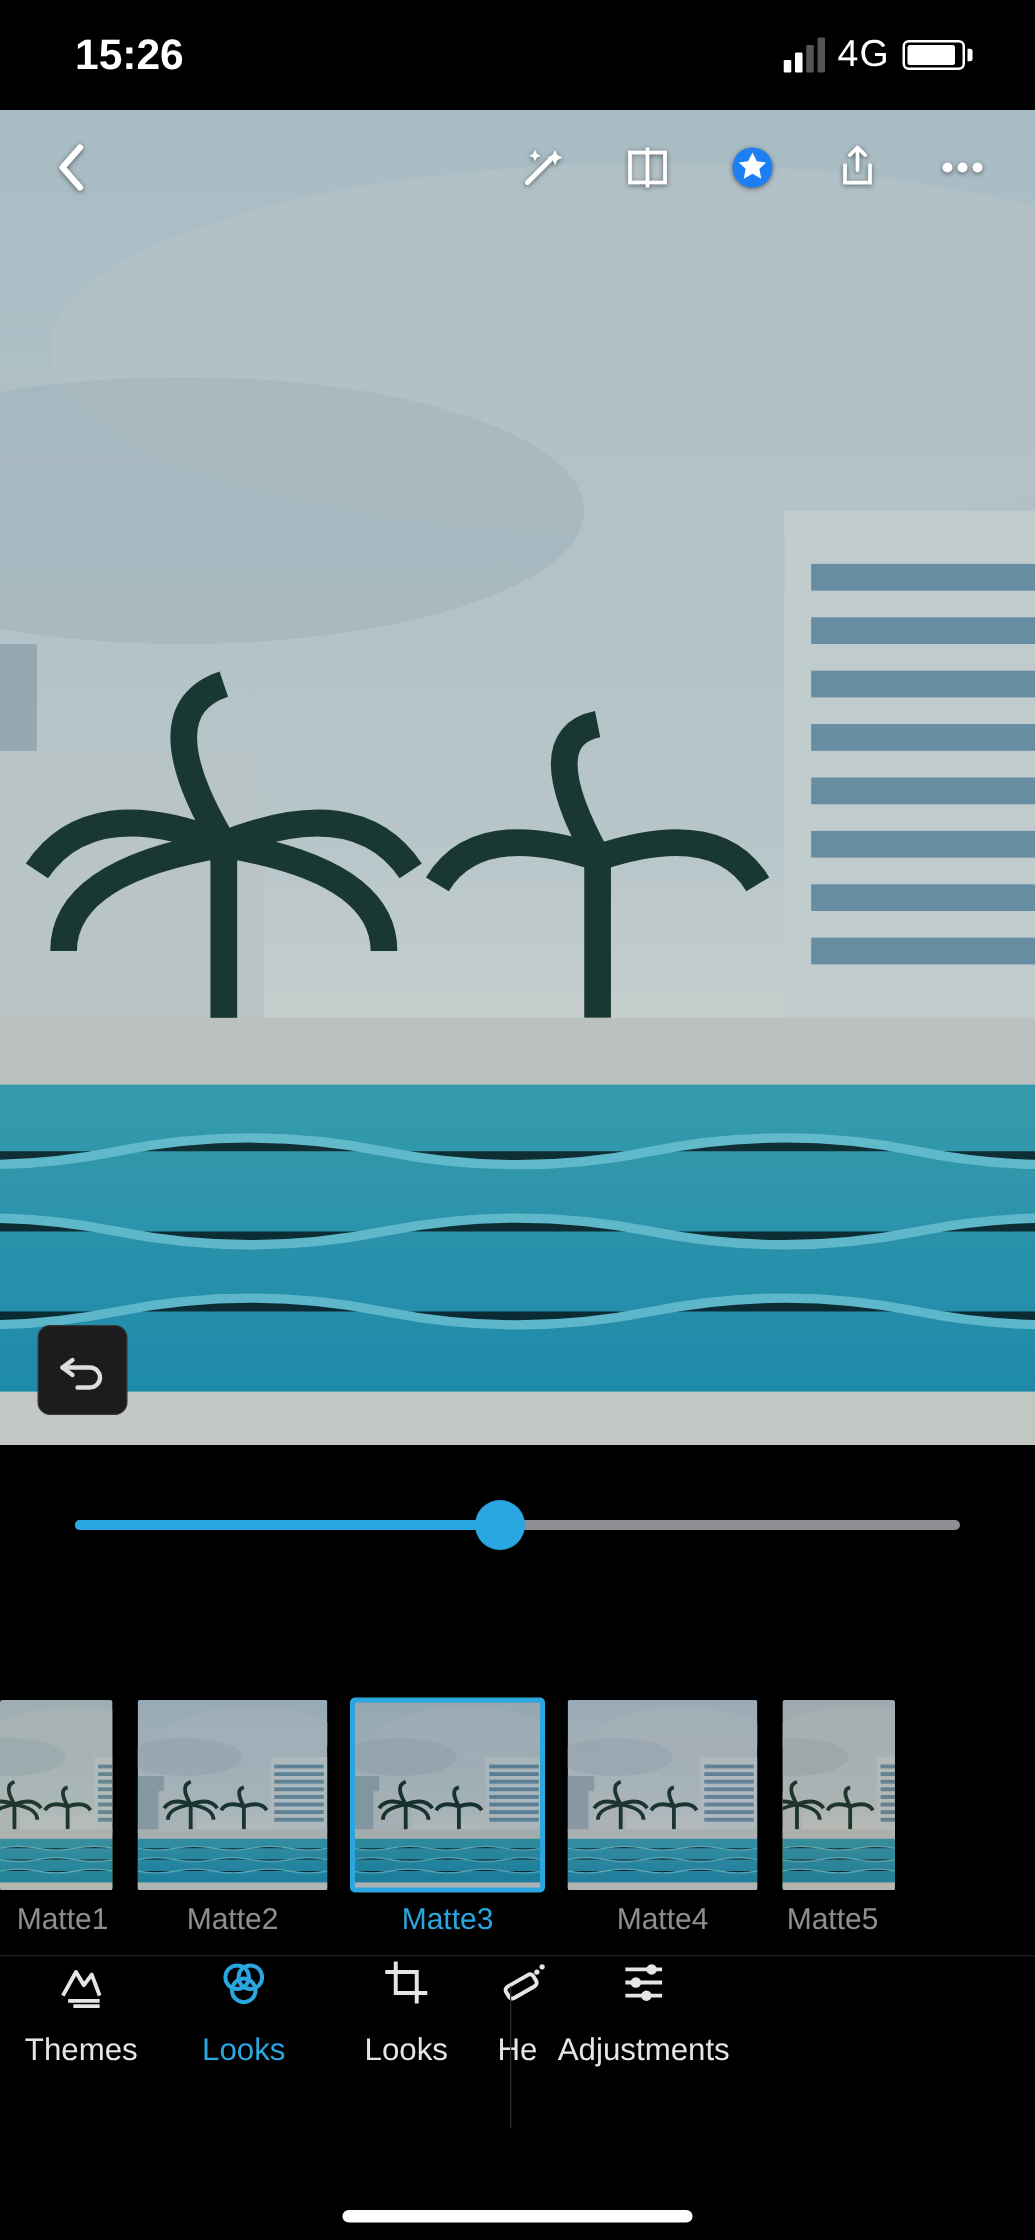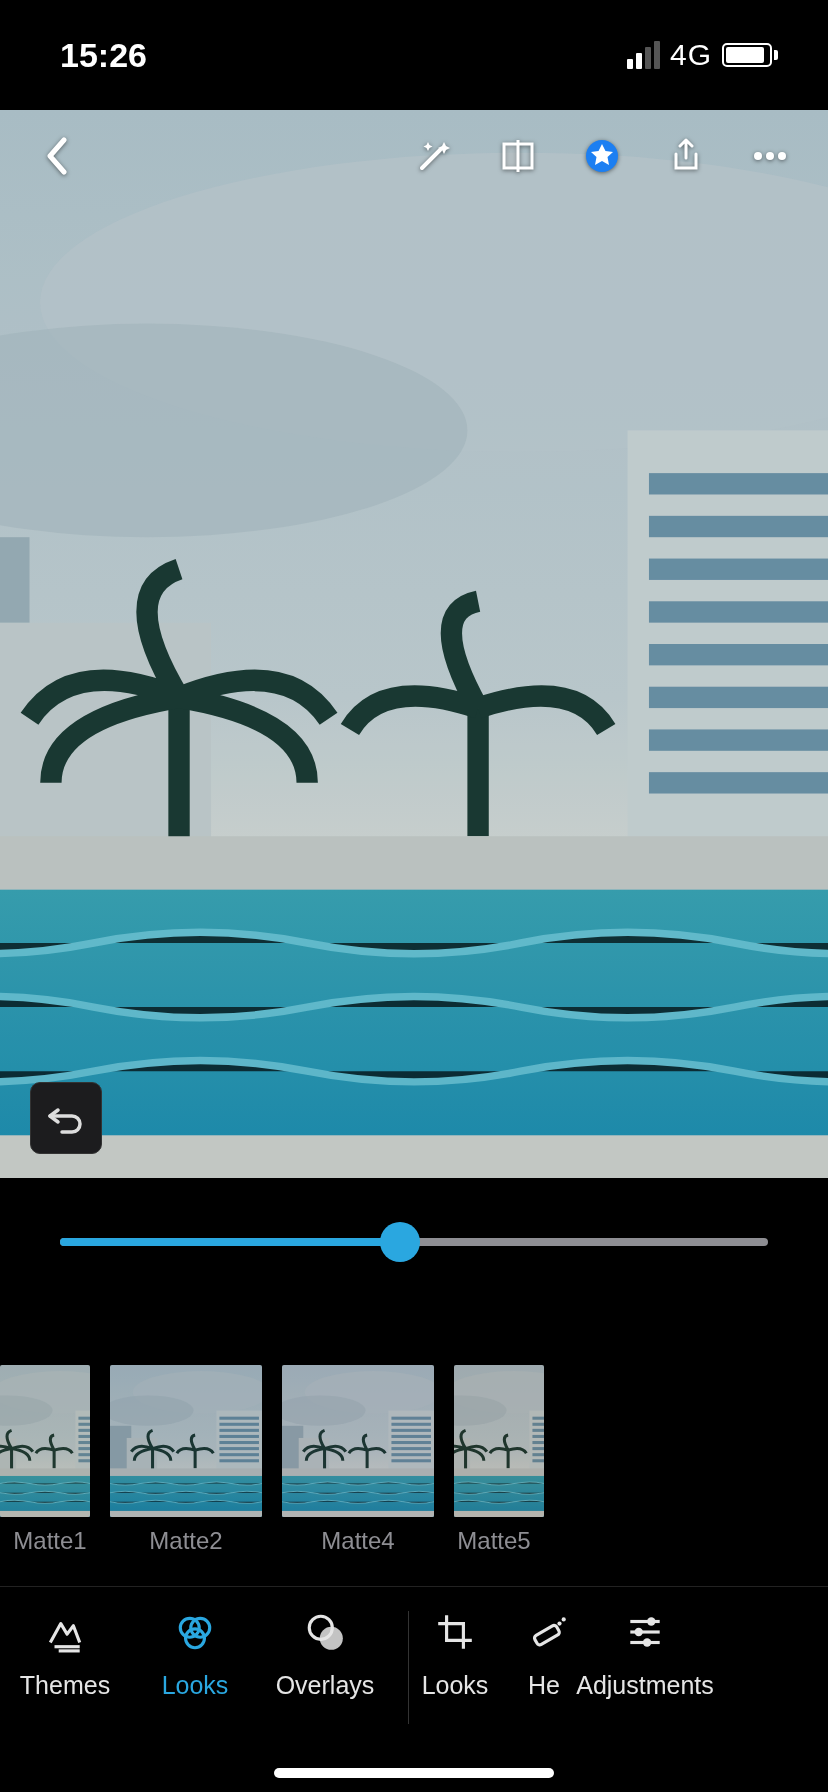--- a/index.html
+++ b/index.html
@@ -5,21 +5,21 @@
   * { margin: 0; padding: 0; box-sizing: border-box; }
   html, body {
     width: 828px;
     height: 1792px;
     background: #000;
     font-family: -apple-system, Helvetica Neue, Arial, sans-serif;
     color: #fff;
     overflow: hidden;
   }
   .status-bar {
-    height: 110px;
+    height: 88px;
     display: flex;
     align-items: center;
     justify-content: space-between;
     padding: 0 50px 0 60px;
     font-size: 34px;
     font-weight: 600;
   }
   .status-right { display: flex; align-items: center; gap: 10px; }
   .signal { display: inline-flex; align-items: flex-end; gap: 3px; }
   .signal span { width: 6px; background: #fff; border-radius: 1px; }
@@ -87,21 +87,21 @@
     position: absolute;
     width: 40px; height: 40px;
     background: #2aa7e0;
     border-radius: 50%;
     top: 50%; transform: translate(-50%, -50%);
   }
 
   .filters-row {
     height: 228px;
     display: flex;
-    align-items: center;
+    align-items: flex-end;
     overflow: hidden;
     padding-top: 4px;
   }
   .filter-item {
     flex: 0 0 auto;
     width: 172px;
     text-align: center;
   }
   .filter-item.first { width: 100px; }
   .filter-item.last  { width: 100px; }
@@ -122,21 +122,20 @@
   .filter-label {
     margin-top: 10px;
     font-size: 24px;
     color: #8e8e93;
   }
   .filter-item.selected .filter-label { color: #2aa7e0; }
 
   .bottom-tabs {
     height: 198px;
     display: flex;
-    padding-top: 24px;
     border-top: 1px solid #222;
     position: relative;
   }
   .tab {
     width: 130px;
     flex: 0 0 auto;
     display: flex;
     flex-direction: column;
     align-items: center;
     gap: 14px;
@@ -316,20 +315,29 @@
     </div>
     <div class="filter-item">
       <div class="filter-thumb">
         <svg viewBox="0 0 100 100" preserveAspectRatio="xMidYMid slice">
           <use href="#poolScene"></use>
           <rect width="100" height="100" fill="#123" opacity="0.18"></rect>
         </svg>
       </div>
       <div class="filter-label">Matte2</div>
     </div>
+    <div class="filter-item selected">
+      <div class="filter-thumb">
+        <svg viewBox="0 0 100 100" preserveAspectRatio="xMidYMid slice">
+          <use href="#poolScene"></use>
+          <rect width="100" height="100" fill="#012" opacity="0.18"></rect>
+        </svg>
+      </div>
+      <div class="filter-label">Matte3</div>
+    </div>
     <div class="filter-item">
       <div class="filter-thumb">
         <svg viewBox="0 0 100 100" preserveAspectRatio="xMidYMid slice">
           <use href="#poolScene"></use>
           <rect width="100" height="100" fill="#223" opacity="0.18"></rect>
         </svg>
       </div>
       <div class="filter-label">Matte4</div>
     </div>
     <div class="filter-item last">
@@ -355,27 +363,20 @@
         </svg></span>
       <span class="tab-label">Themes</span>
     </div>
     <div class="tab active">
       <span><svg viewBox="0 0 40 40">
           <circle cx="15" cy="16" r="9" fill="none" stroke="currentColor" stroke-width="3"></circle>
           <circle cx="25" cy="16" r="9" fill="none" stroke="currentColor" stroke-width="3"></circle>
           <circle cx="20" cy="26" r="9" fill="none" stroke="currentColor" stroke-width="3"></circle>
         </svg></span>
       <span class="tab-label">Looks</span>
-    </div>
-    <div class="tab">
-      <span><svg viewBox="0 0 40 40">
-          <circle cx="16" cy="16" r="11" fill="none" stroke="currentColor" stroke-width="3"></circle>
-          <circle cx="26" cy="26" r="11" fill="currentColor" opacity="0.85"></circle>
-        </svg></span>
-      <span class="tab-label">Overlays</span>
     </div>
     <div class="tab">
       <span><svg viewBox="0 0 40 40">
           <path d="M12 4 V28 H36 M4 12 H28 V36" stroke="currentColor" stroke-width="3" fill="none"></path>
         </svg></span>
       <span class="tab-label">Looks</span>
     </div>
     <div class="tab partial">
       <span><svg viewBox="0 0 40 40">
           <rect x="6" y="18" width="24" height="10" rx="3" transform="rotate(-30 18 23)" fill="none" stroke="currentColor" stroke-width="3"></rect>

